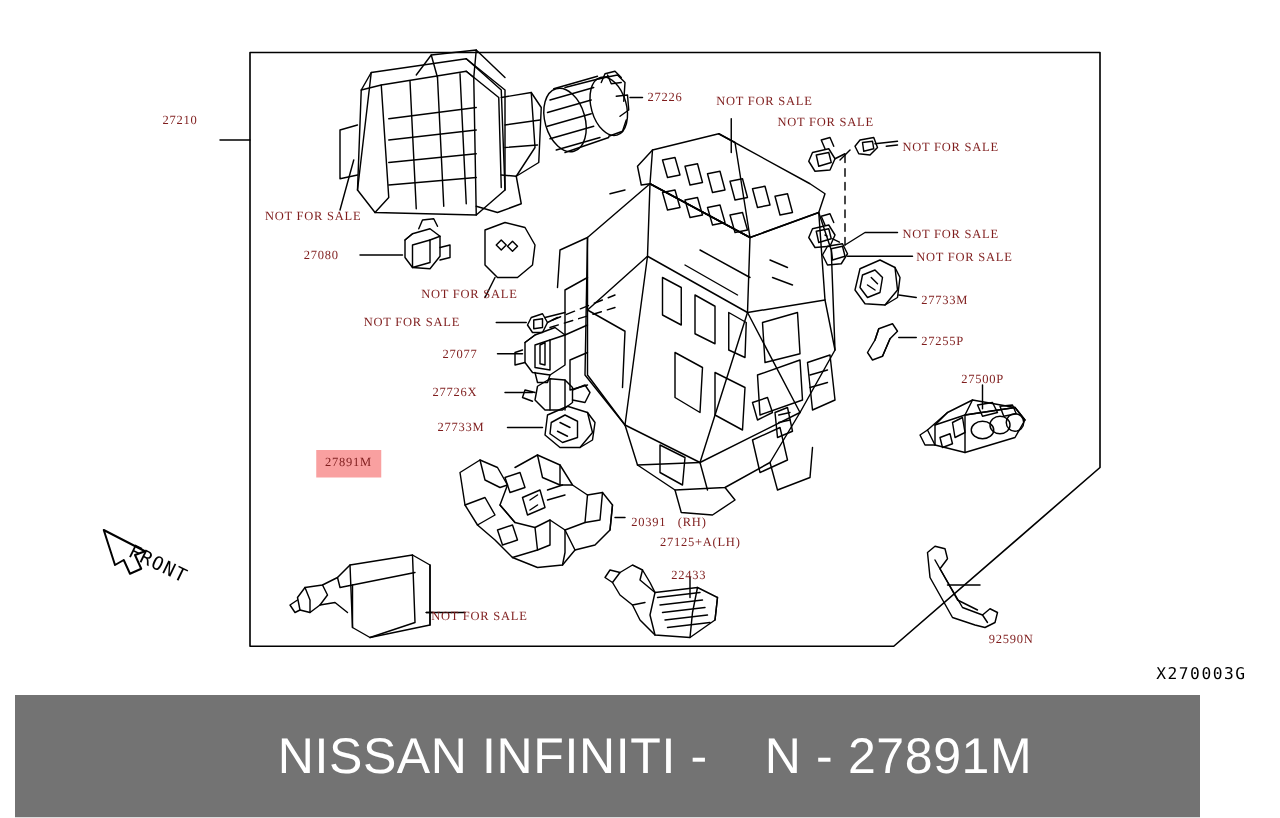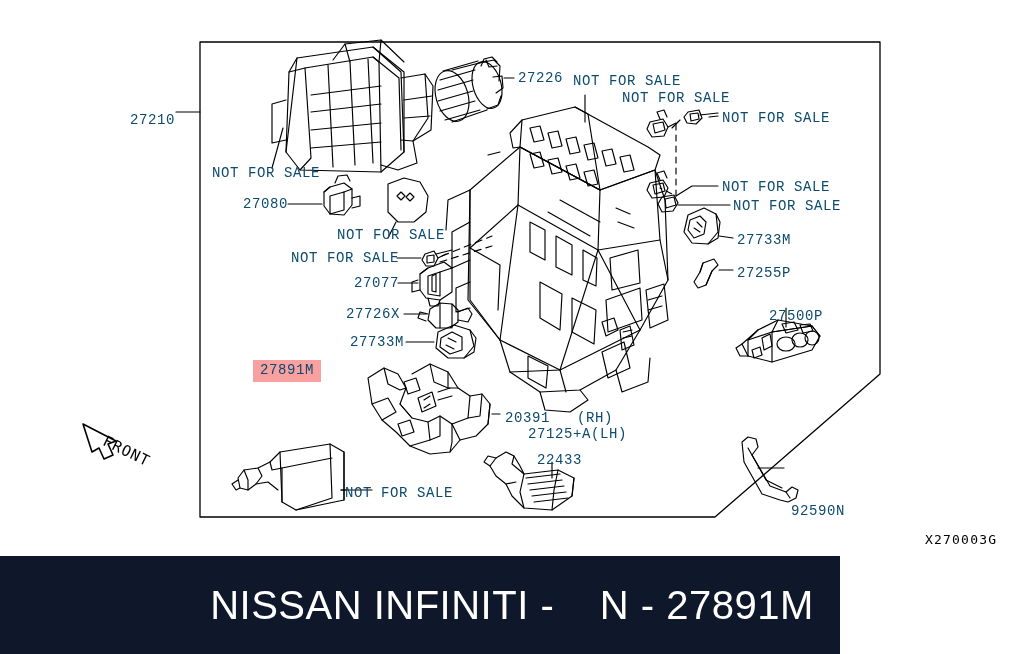--- a/index.html
+++ b/index.html
@@ -10,24 +10,24 @@
     background:#ffffff;
   }
   #stage{position:absolute;left:0;top:0;width:1024px;height:654px;}
 
   
   #artwork{position:absolute;left:0;top:0;width:1024px;height:654px;}
 
   
   .lbl{
     position:absolute;
-    font-family:Liberation Mono, monospace;
-    font-size:14px;
+    font-family:Liberation Serif, serif;
+    font-size:10px;
     letter-spacing:0.6px;
-    color:#0c4a6e;
+    color:#7f1d1d;
     white-space:pre;
     line-height:15px;
   }
   .hl{
     background:#f9a0a0;
     padding:3px 7px 4px 7px;
   }
   .frontword{
     position:absolute;
     font-family:"DejaVu Sans Mono","Liberation Mono",monospace;
@@ -42,22 +42,22 @@
     position:absolute;
     font-family:"DejaVu Sans Mono","Liberation Mono",monospace;
     font-size:13px;
     letter-spacing:1.2px;
     color:#000;
     white-space:pre;
   }
 
   
   #footer{
-    position:absolute;left:0;top:556px;width:840px;height:98px;
-    background:#0f172a;
+    position:absolute;left:12px;top:556px;width:948px;height:98px;
+    background:#737373;
   }
   #footer-text{
     position:absolute;left:0;top:0;width:1024px;height:98px;
     display:flex;align-items:center;justify-content:center;
     color:#ffffff;
     font-family:"Liberation Sans","DejaVu Sans",sans-serif;
     font-size:40px;
     letter-spacing:0.5px;
     white-space:pre;
     font-weight:400;
@@ -333,37 +333,37 @@
       </g>
       <path d="M346,490 L341,490"></path>
       <path d="M341,490 L372,490"></path>
 
       <g stroke-width="1.6">
         <path d="M83,424 L116,441 L108,444 L113,455 L104,459 L99,448 L92,452 Z"></path>
       </g>
     </g>
   </svg>
 
-  <div class="lbl" style="left:130px;top:113px;">27210</div>
+  <div class="lbl" style="left:130px;top:89px;">27210</div>
   <div class="lbl" style="left:518px;top:71px;">27226</div>
   <div class="lbl" style="left:573px;top:74px;">NOT FOR SALE</div>
   <div class="lbl" style="left:622px;top:91px;">NOT FOR SALE</div>
   <div class="lbl" style="left:722px;top:111px;">NOT FOR SALE</div>
   <div class="lbl" style="left:722px;top:180px;">NOT FOR SALE</div>
   <div class="lbl" style="left:733px;top:199px;">NOT FOR SALE</div>
   <div class="lbl" style="left:212px;top:166px;">NOT FOR SALE</div>
   <div class="lbl" style="left:243px;top:197px;">27080</div>
   <div class="lbl" style="left:337px;top:228px;">NOT FOR SALE</div>
   <div class="lbl" style="left:291px;top:251px;">NOT FOR SALE</div>
   <div class="lbl" style="left:354px;top:276px;">27077</div>
   <div class="lbl" style="left:346px;top:307px;">27726X</div>
   <div class="lbl" style="left:350px;top:335px;">27733M</div>
   <div class="lbl" style="left:737px;top:233px;">27733M</div>
   <div class="lbl" style="left:737px;top:266px;">27255P</div>
-  <div class="lbl" style="left:769px;top:296px;margin-top:13px;">27500P</div>
+  <div class="lbl" style="left:769px;top:296px;">27500P</div>
   <div class="lbl" style="left:791px;top:460px;margin-top:44px;">92590N</div>
   <div class="lbl" style="left:505px;top:411px;">20391   (RH)</div>
   <div class="lbl" style="left:528px;top:427px;">27125+A(LH)</div>
   <div class="lbl" style="left:537px;top:453px;">22433</div>
   <div class="lbl" style="left:345px;top:486px;">NOT FOR SALE</div>
 
   <div class="lbl hl" style="left:253px;top:360px;">27891M</div>
 
   <div class="frontword" style="left:108px;top:432px;">FRONT</div>
 

